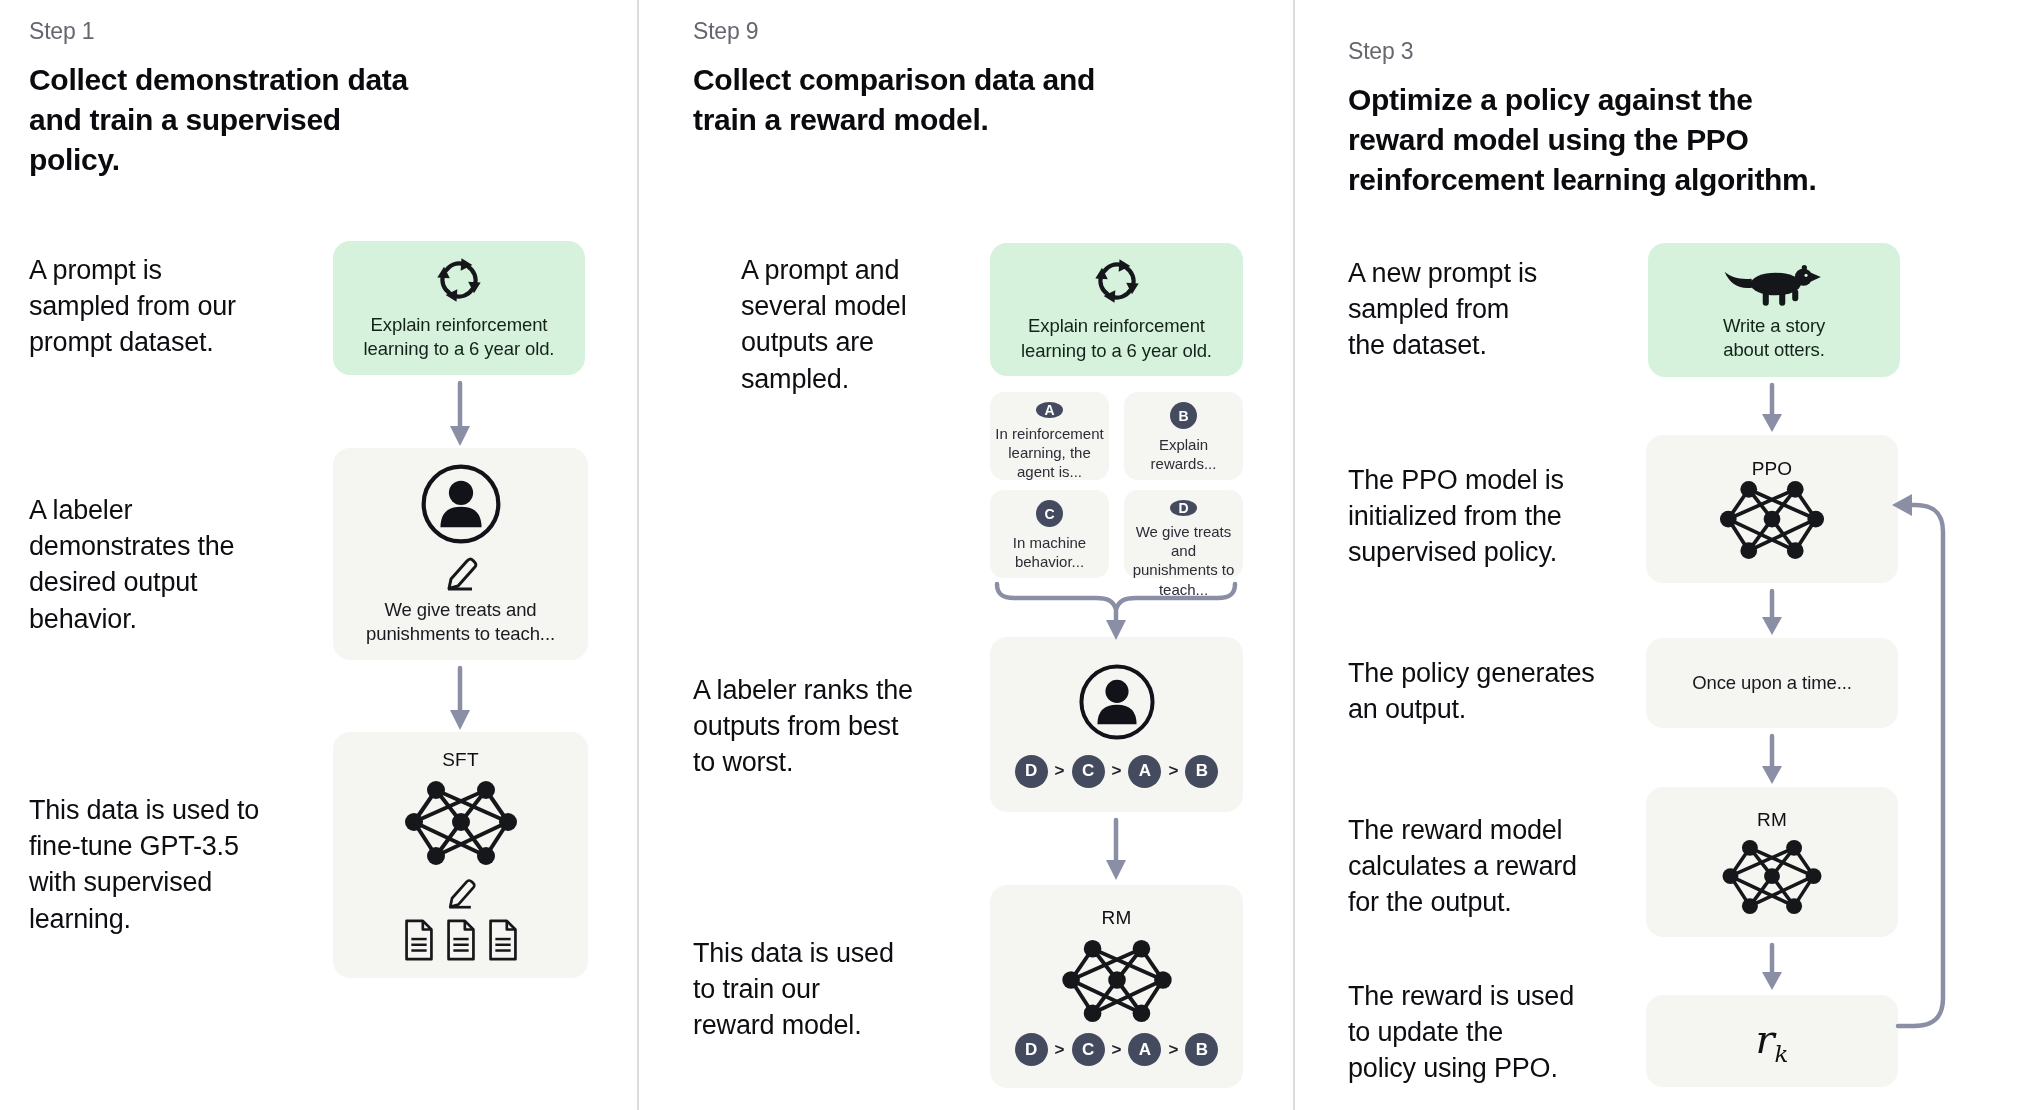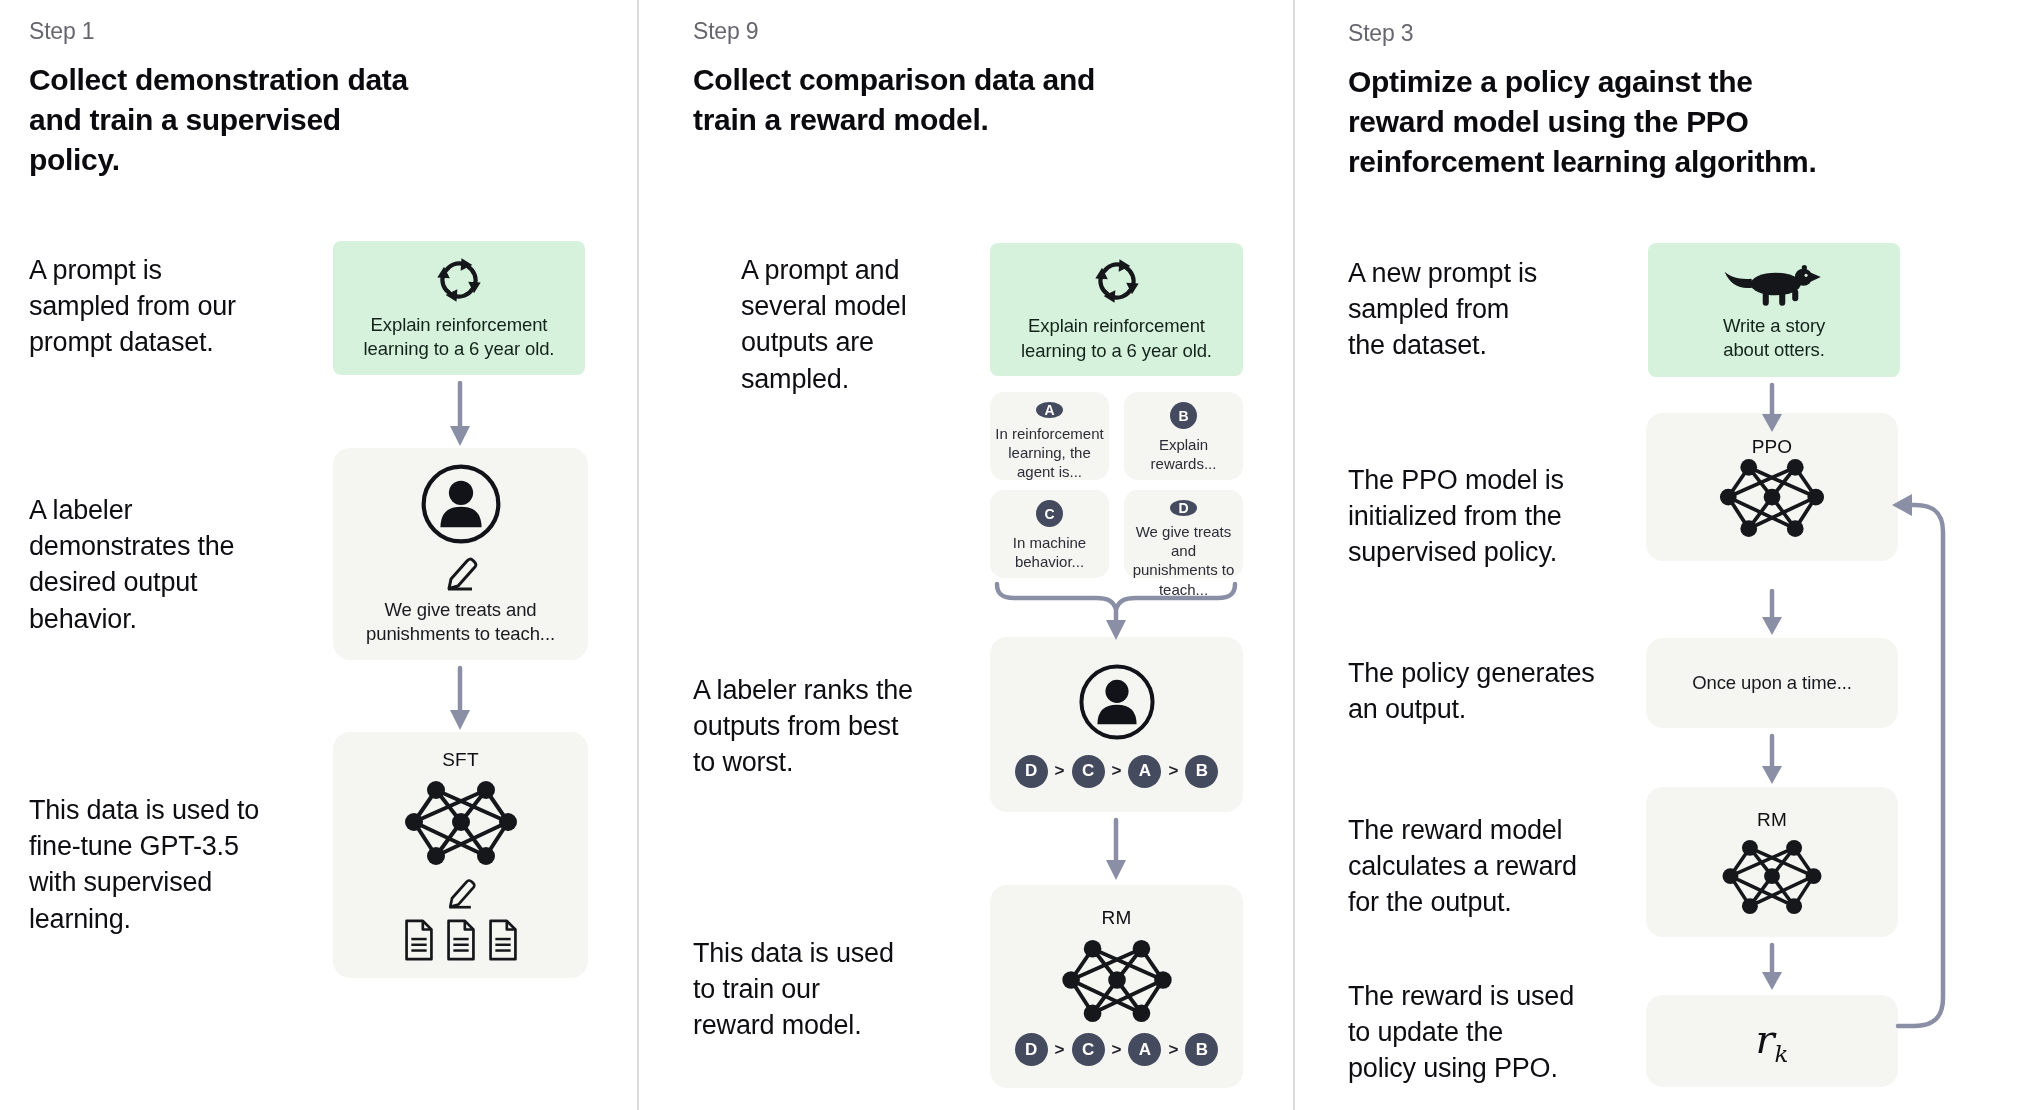--- a/index.html
+++ b/index.html
@@ -6,21 +6,21 @@
   #canvas{position:relative;width:2021px;height:1110px;background:#ffffff;overflow:hidden;
           font-family:"Liberation Sans","DejaVu Sans",sans-serif;color:#0e0e12;}
   .divider{position:absolute;top:0;width:2px;height:1110px;background:#dcdcdc;}
   .hdr{position:absolute;}
   .step-label{font-size:23px;color:#66666f;letter-spacing:-.2px;}
   .step-title{margin-top:15px;font-size:30px;font-weight:bold;color:#0b0b0f;line-height:1.34;
               letter-spacing:-.3px;white-space:pre-line;}
   .caption{position:absolute;font-size:27px;line-height:1.34;letter-spacing:-.2px;color:#0e0e12;white-space:pre-line;}
   .box{position:absolute;border-radius:17px;display:flex;flex-direction:column;
        align-items:center;justify-content:center;text-align:center;}
-  .green{background:#d6f2dd;border-radius:8px;}
+  .green{background:#d6f2dd;}
   .gray{background:#f5f5f2;}
   .box-text{font-size:18.5px;line-height:1.32;color:#14231a;white-space:pre-line;letter-spacing:-.1px;}
   .gray .box-text{color:#191a1f;}
   .model-label{font-size:19px;color:#101014;letter-spacing:.2px;}
   .card{position:absolute;background:#f5f5f2;border-radius:14px;display:flex;flex-direction:column;
         align-items:center;justify-content:flex-start;padding-top:10px;box-sizing:border-box;gap:6px;}
   .card-text{font-size:15px;line-height:1.28;color:#2c2d36;white-space:pre-line;text-align:center;}
   .badge{width:27px;height:27px;border-radius:50%;background:#454b5f;color:#ffffff;
          display:flex;align-items:center;justify-content:center;font-size:14px;font-weight:bold;}
   .rank-row{display:flex;align-items:center;gap:7px;}
@@ -43,21 +43,21 @@
   <div class="hdr" style="left:29px;top:18px;width:400px;">
     <div class="step-label">Step 1</div>
     <div class="step-title">Collect demonstration data
 and train a supervised policy.</div>
   </div>
   <div class="hdr" style="left:693px;top:18px;width:460px;">
     <div class="step-label">Step 9</div>
     <div class="step-title">Collect comparison data and
 train a reward model.</div>
   </div>
-  <div class="hdr" style="left:1348px;top:20px;width:520px;">
+  <div class="hdr" style="left:1348px;top:38px;width:520px;">
     <div class="step-label">Step 3</div>
     <div class="step-title">Optimize a policy against the
 reward model using the PPO
 reinforcement learning algorithm.</div>
   </div>
 
   <div class="caption" style="left:29px;top:252px;">A prompt is
 sampled from our
 prompt dataset.</div>
   <div class="caption" style="left:29px;top:492px;">A labeler
@@ -287,21 +287,21 @@
         <rect x="47" y="39" width="7" height="16" rx="3.5"></rect>
         <rect x="66" y="39" width="7" height="16" rx="3.5"></rect>
         <rect x="81" y="36" width="7" height="14" rx="3.5"></rect>
       </g>
       <circle cx="97" cy="20" r="1.8" fill="#d6f2dd"></circle>
     </svg>
     <div class="box-text">Write a story
 about otters.</div>
   </div>
 
-  <div class="box gray" style="left:1646px;top:413px;width:252px;height:148px;">
+  <div class="box gray" style="left:1646px;top:435px;width:252px;height:148px;">
     <div class="model-label">PPO</div>
     <svg class="icon" width="106" height="80" viewBox="0 0 110 86">
       <g stroke="#15171b" stroke-width="4">
         <line x1="30" y1="10" x2="8" y2="42"></line>
           <line x1="30" y1="10" x2="55" y2="42"></line>
           <line x1="30" y1="10" x2="102" y2="42"></line>
         <line x1="80" y1="10" x2="8" y2="42"></line>
           <line x1="80" y1="10" x2="55" y2="42"></line>
           <line x1="80" y1="10" x2="102" y2="42"></line>
         <line x1="30" y1="76" x2="8" y2="42"></line>

